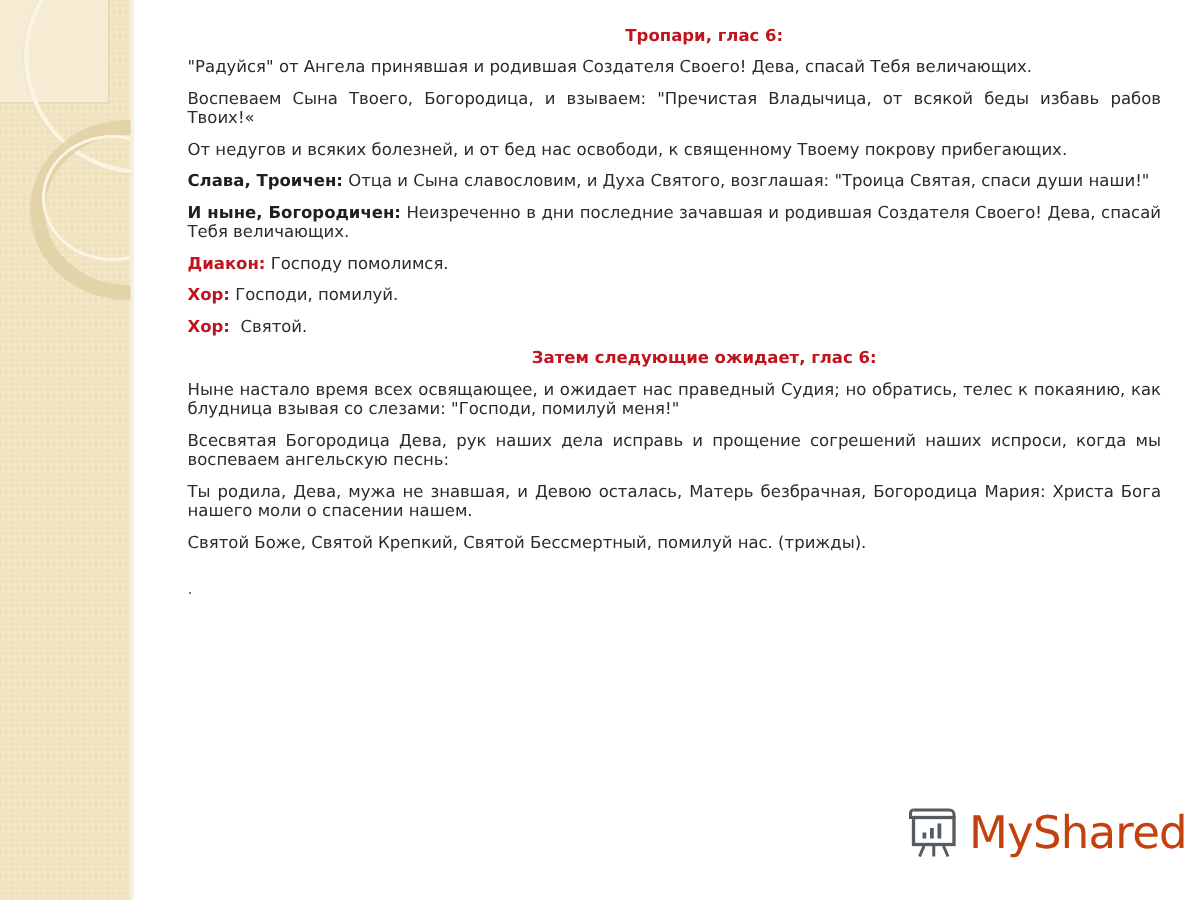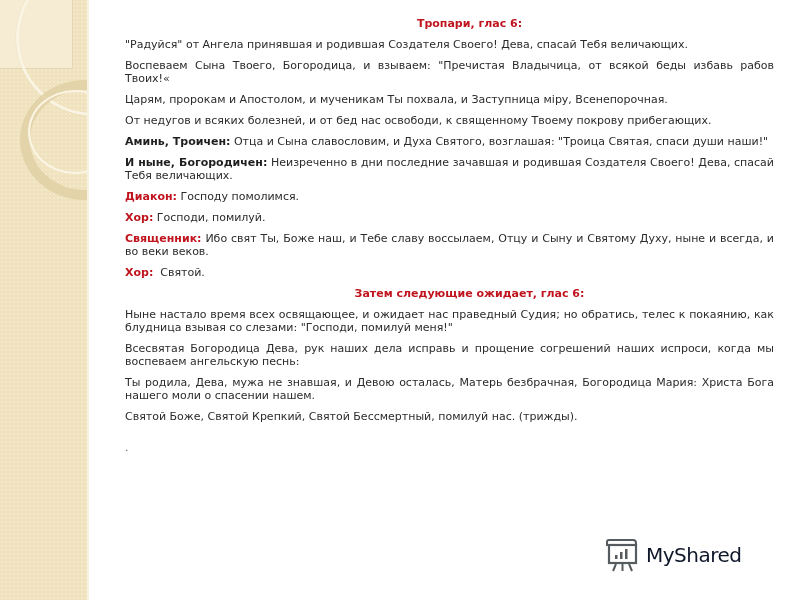--- a/index.html
+++ b/index.html
@@ -106,22 +106,22 @@
       left: 606px;
       top: 535px;
       height: 40px;
       display: flex;
       align-items: center;
       gap: 6px;
     }
     .watermark svg { display: block; }
     .watermark .brand {
       font-family: "DejaVu Sans", sans-serif;
-      font-size: 20px;
-      color: #0f172a;
+      font-size: 30px;
+      color: #c2410c;
       letter-spacing: -0.5px;
     }
   </style>
 </head>
 <body>
 
 <div class="slide">
 
   <div class="sidebar">
     <div class="top-rect"></div>
@@ -133,39 +133,33 @@
   <div class="content">
     <div class="title">Тропари, глас 6:</div>
 
     <p class="para">
       <span>"Радуйся" от Ангела принявшая и родившая Создателя Своего! Дева, спасай Тебя величающих.</span>
     </p>
     <p class="para">
       <span>Воспеваем Сына Твоего, Богородица, и взываем: "Пречистая Владычица, от всякой беды избавь рабов Твоих!«</span>
     </p>
     <p class="para">
-      <span>Царям, пророкам и Апостолом, и мученикам Ты похвала, и Заступница міру, Всенепорочная.</span>
-    </p>
-    <p class="para">
       <span>От недугов и всяких болезней, и от бед нас освободи, к священному Твоему покрову прибегающих.</span>
     </p>
     <p class="para">
-      <span class="label-bold">Аминь, Троичен:</span><span> Отца и Сына славословим, и Духа Святого, возглашая: "Троица Святая, спаси души наши!"</span>
+      <span class="label-bold">Слава, Троичен:</span><span> Отца и Сына славословим, и Духа Святого, возглашая: "Троица Святая, спаси души наши!"</span>
     </p>
     <p class="para">
       <span class="label-bold">И ныне, Богородичен:</span><span> Неизреченно в дни последние зачавшая и родившая Создателя Своего! Дева, спасай Тебя величающих.</span>
     </p>
     <p class="para">
       <span class="label-red">Диакон:</span><span> Господу помолимся.</span>
     </p>
     <p class="para">
       <span class="label-red">Хор:</span><span> Господи, помилуй.</span>
-    </p>
-    <p class="para">
-      <span class="label-red">Священник:</span><span> Ибо свят Ты, Боже наш, и Тебе славу воссылаем, Отцу и Сыну и Святому Духу, ныне и всегда, и во веки веков.</span>
     </p>
     <p class="para">
       <span class="label-red">Хор:</span><span style="white-space:pre">  Святой.</span>
     </p>
 
     <div class="title">Затем следующие ожидает, глас 6:</div>
 
     <p class="para">Ныне настало время всех освящающее, и ожидает нас праведный Судия; но обратись, телес к покаянию, как блудница взывая со слезами: "Господи, помилуй меня!"</p>
     <p class="para">Всесвятая Богородица Дева, рук наших дела исправь и прощение согрешений наших испроси, когда мы воспеваем ангельскую песнь:</p>
     <p class="para">Ты родила, Дева, мужа не знавшая, и Девою осталась, Матерь безбрачная, Богородица Мария: Христа Бога нашего моли о спасении нашем.</p>

